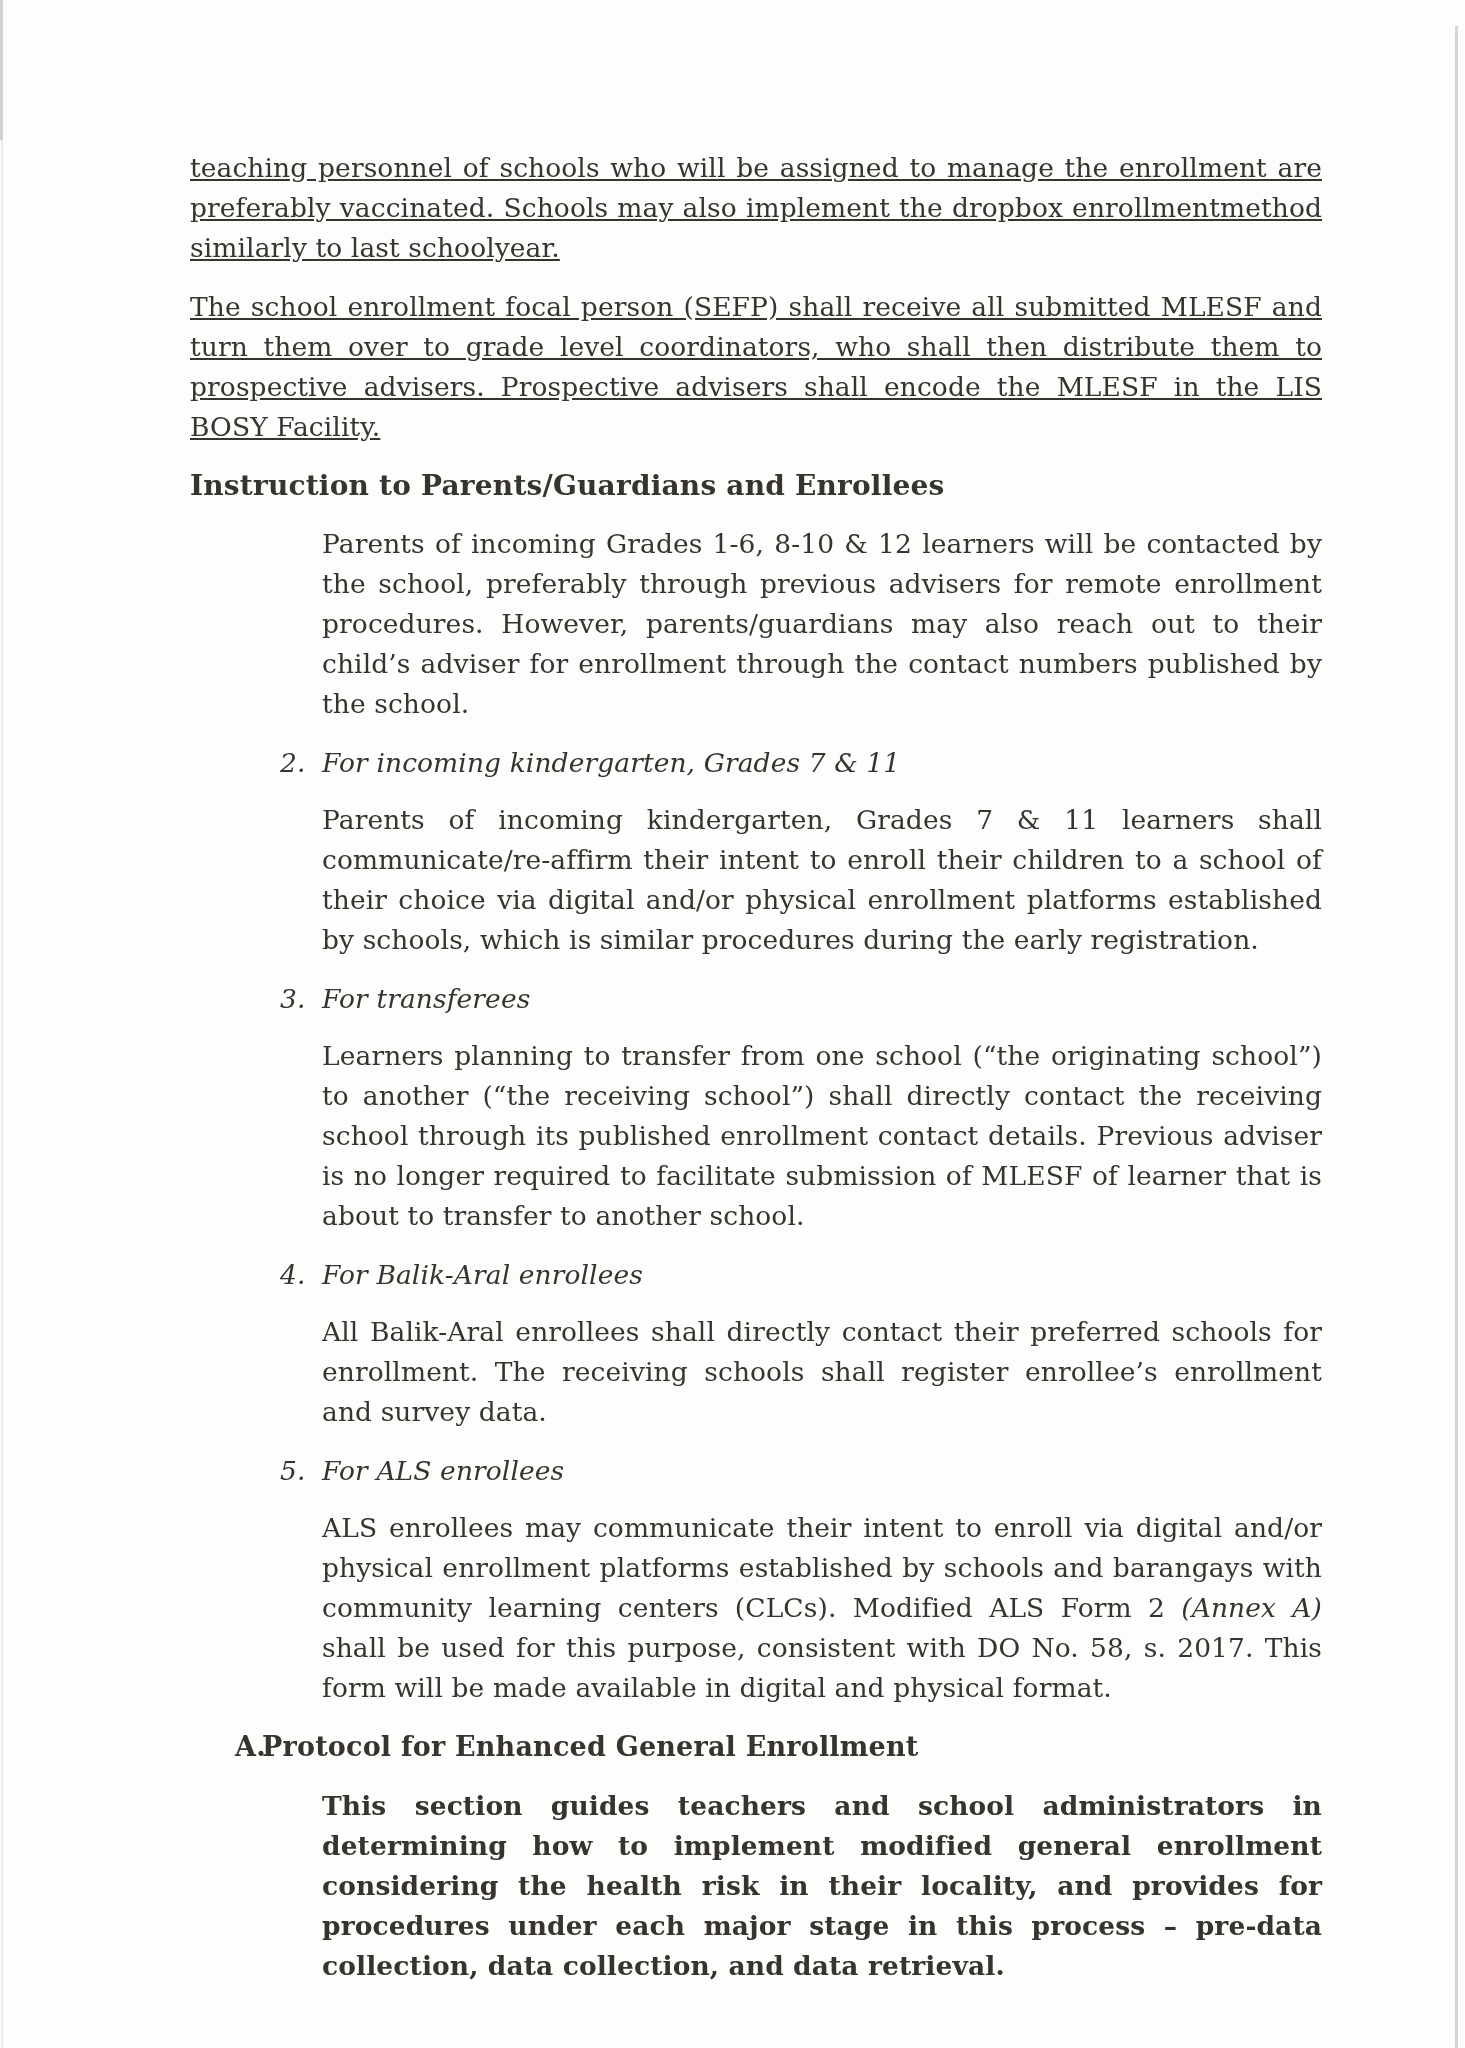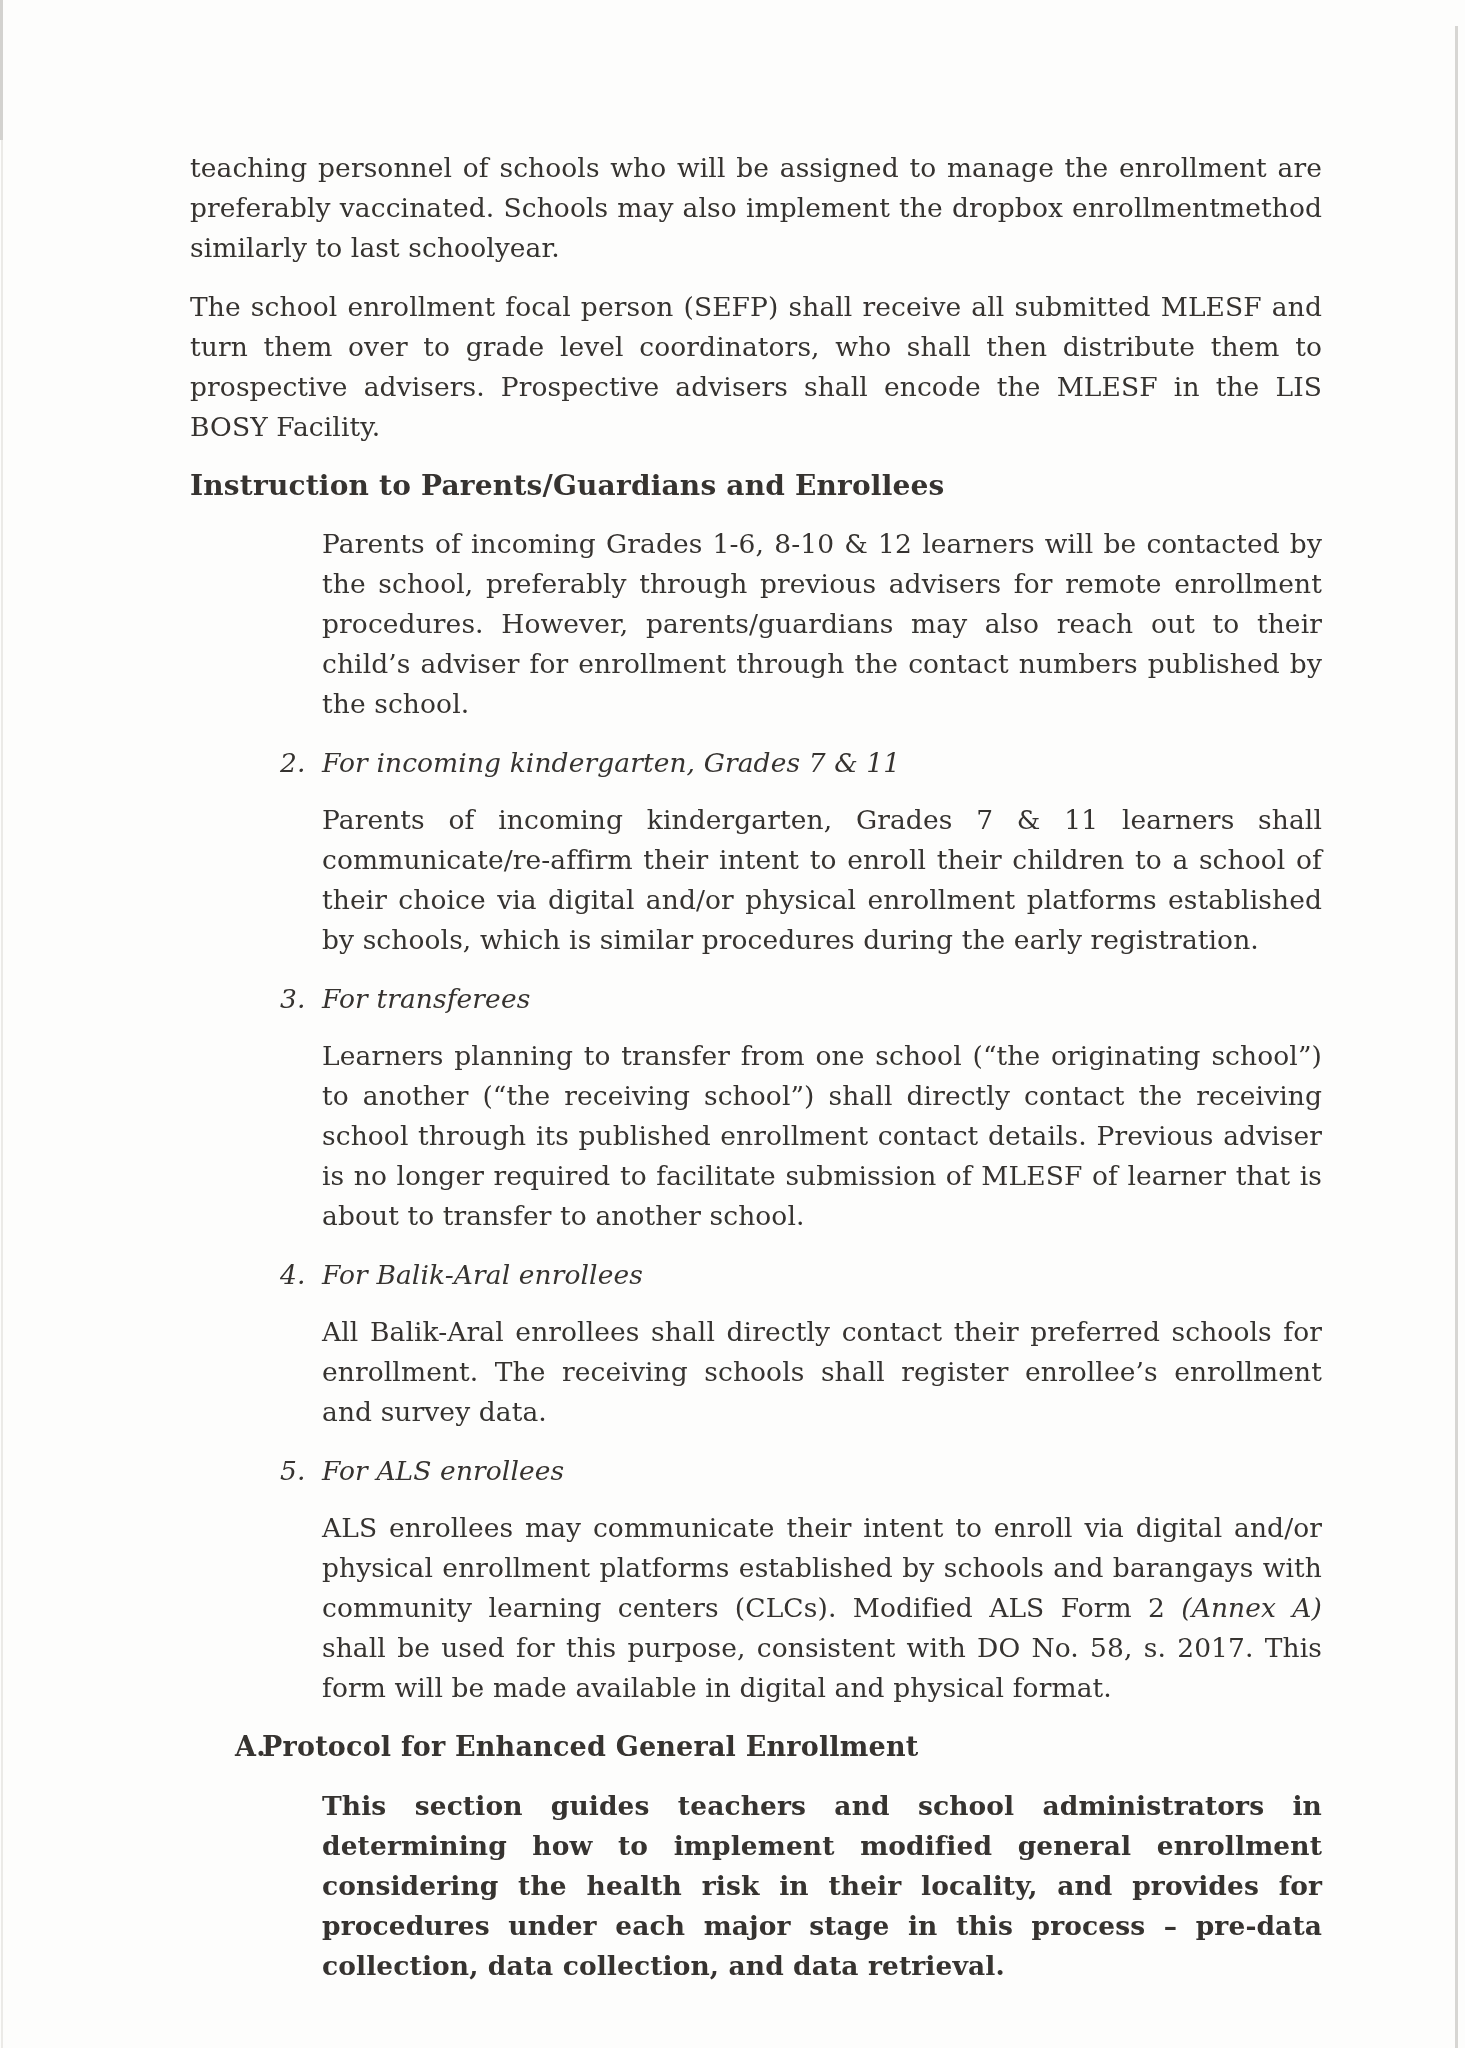--- a/index.html
+++ b/index.html
@@ -32,21 +32,21 @@
   .content {
     position: absolute;
     left: 190px; top: 148px;
     width: 1132px;
     font-size: 26.5px;
     line-height: 40px;
     text-align: justify;
     letter-spacing: 0.1px;
   }
   p { margin: 0; }
-  .para { margin-bottom: 19px; }
+  .para { margin-bottom: 19px; text-decoration: underline; }
   .section-heading {
     font-weight: bold;
     text-align: left;
     font-size: 28px;
     margin: 10px 0 18px 0;
     letter-spacing: 0.2px;
   }
   .item-title-row {
     padding-left: 90px;
     text-align: left;

